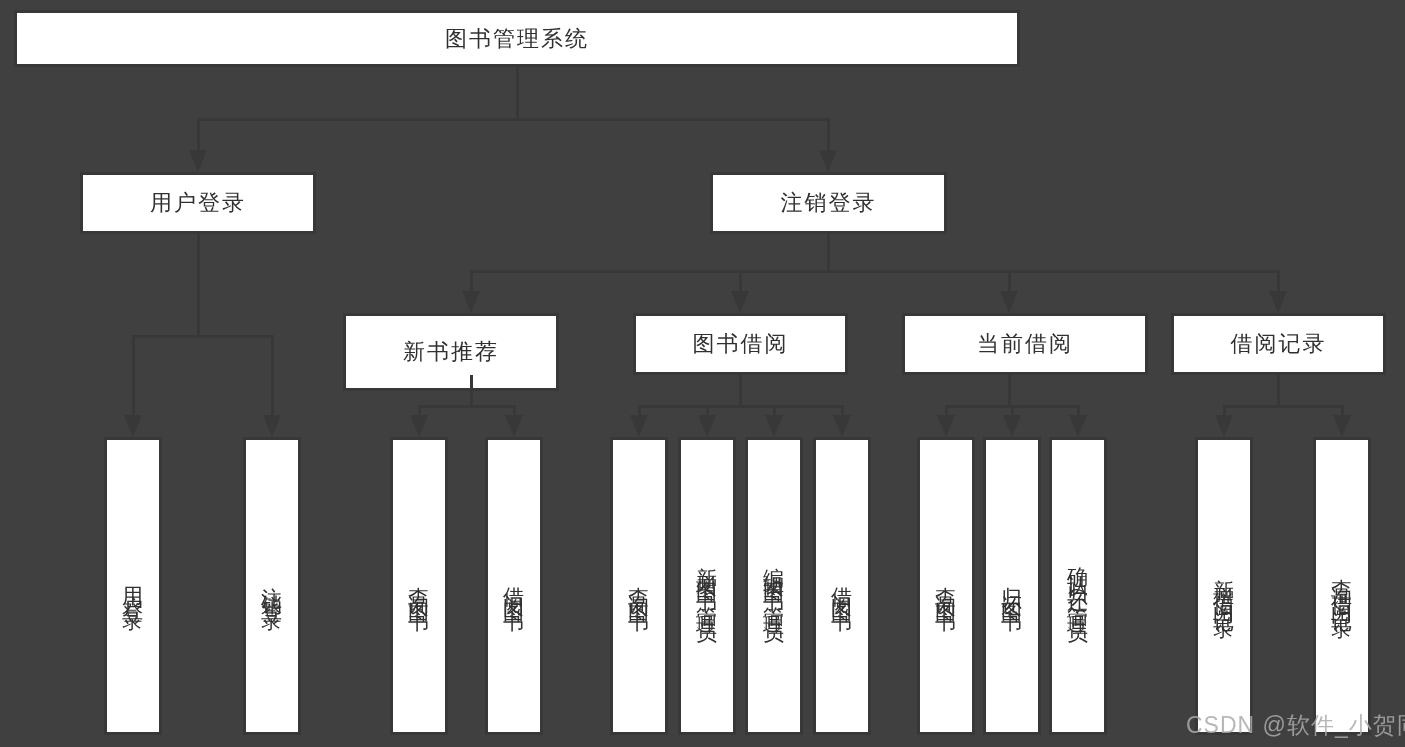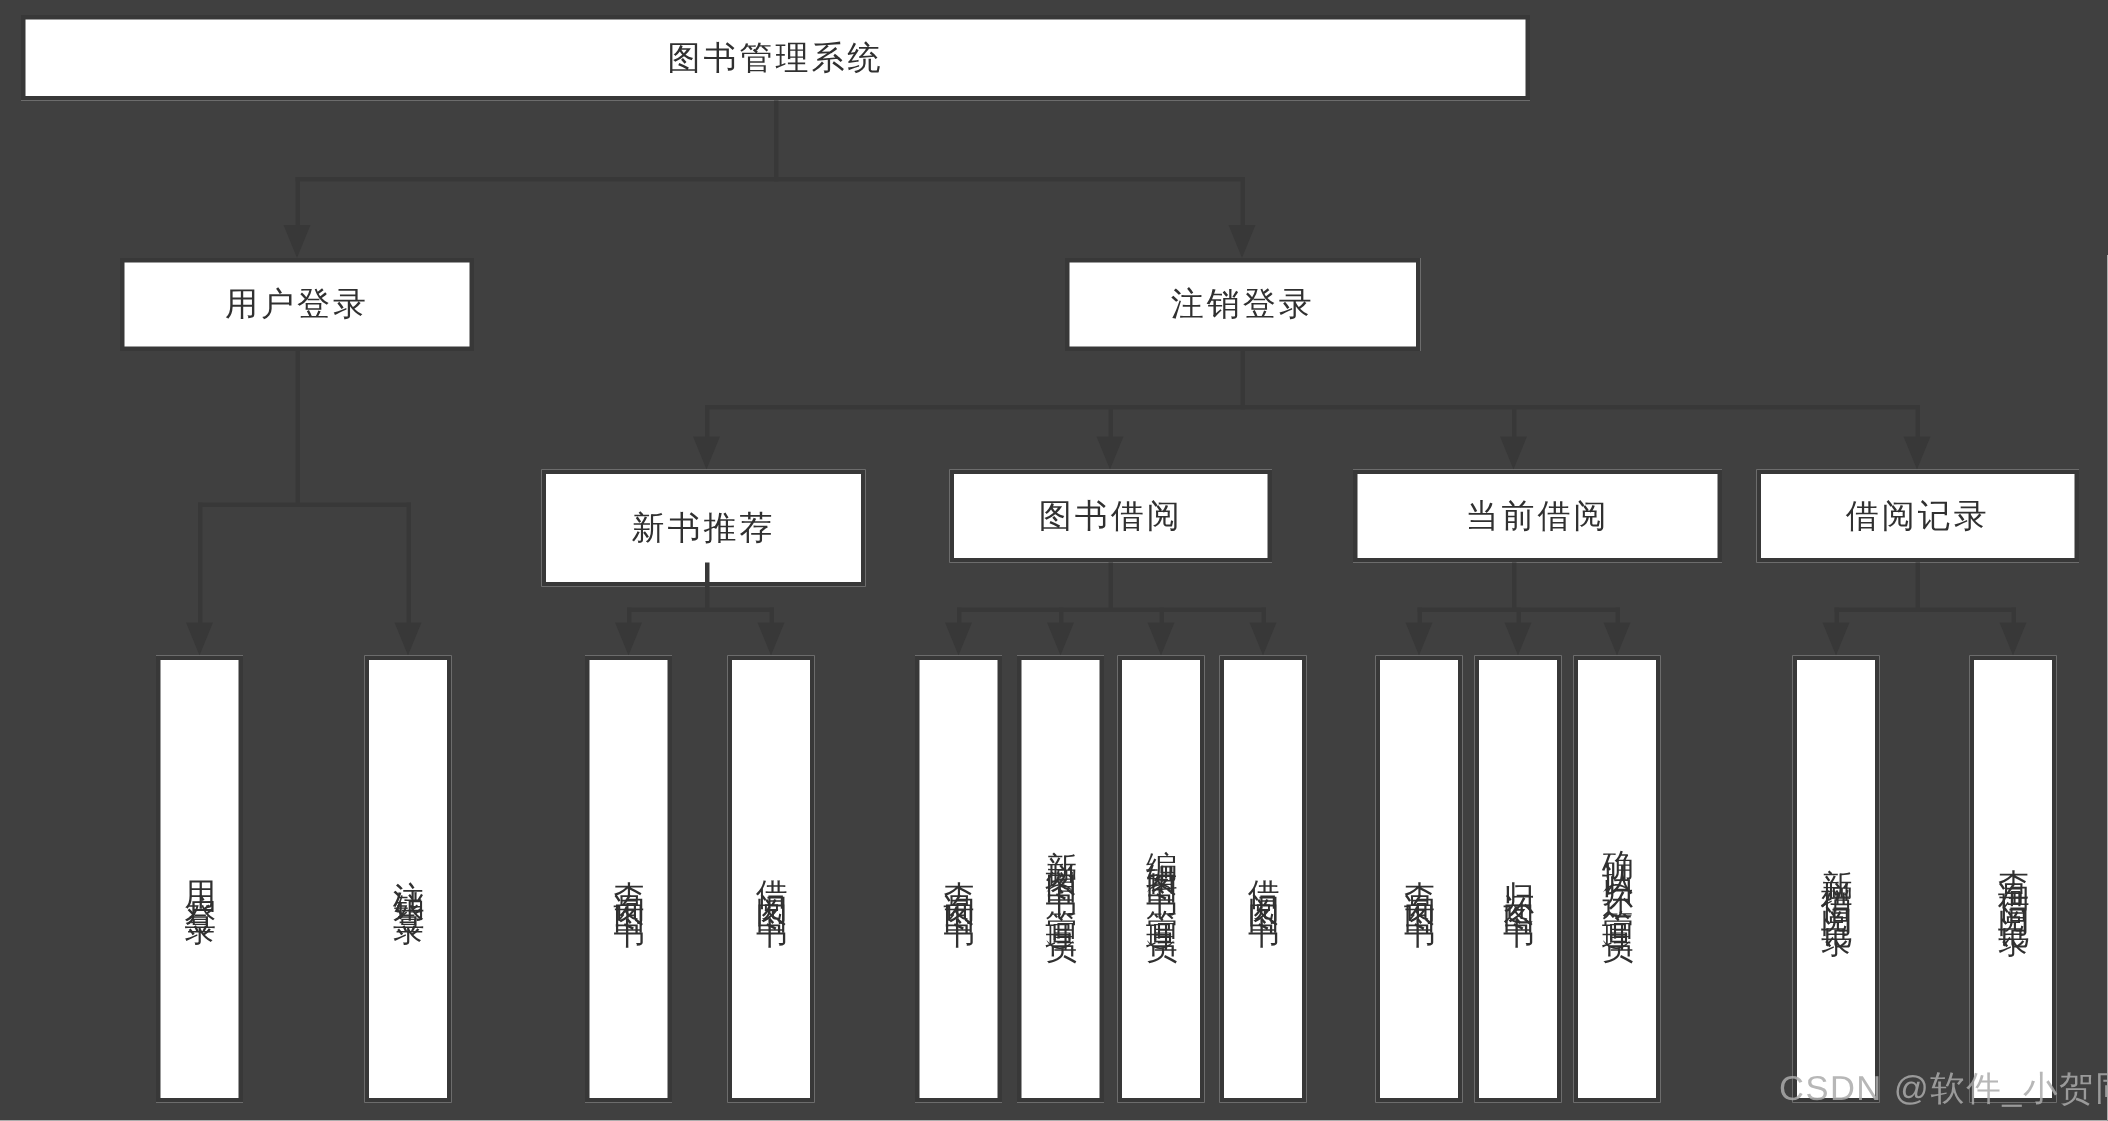--- a/index.html
+++ b/index.html
@@ -81,21 +81,21 @@
   <div class="hl" style="left:469.5px; top:270px; width:810px;"></div>
   <div class="vl" style="left:469.5px;  top:270px; height:25px;"></div>
   <div class="vl" style="left:738.5px;  top:270px; height:25px;"></div>
   <div class="vl" style="left:1007.5px; top:270px; height:25px;"></div>
   <div class="vl" style="left:1276.5px; top:270px; height:25px;"></div>
   <div class="ar" style="left:462px;  top:291px;"></div>
   <div class="ar" style="left:731px;  top:291px;"></div>
   <div class="ar" style="left:1000px; top:291px;"></div>
   <div class="ar" style="left:1269px; top:291px;"></div>
 
-  <div class="box" style="left:361px;  top:313px; width:216px; height:78px;">新书推荐</div>
+  <div class="box" style="left:343px;  top:313px; width:216px; height:78px;">新书推荐</div>
   <div class="box" style="left:633px;  top:313px; width:215px; height:62px;">图书借阅</div>
   <div class="box" style="left:902px;  top:313px; width:246px; height:62px;">当前借阅</div>
   <div class="box" style="left:1171px; top:313px; width:215px; height:62px;">借阅记录</div>
 
   <div class="vl" style="left:469.5px; top:375px; height:33px;"></div>
   <div class="hl" style="left:417.5px; top:405px; width:98px;"></div>
   <div class="vl" style="left:417.5px; top:405px; height:14px;"></div>
   <div class="vl" style="left:512.5px; top:405px; height:14px;"></div>
   <div class="ar" style="left:410px; top:415px;"></div>
   <div class="ar" style="left:505px; top:415px;"></div>

